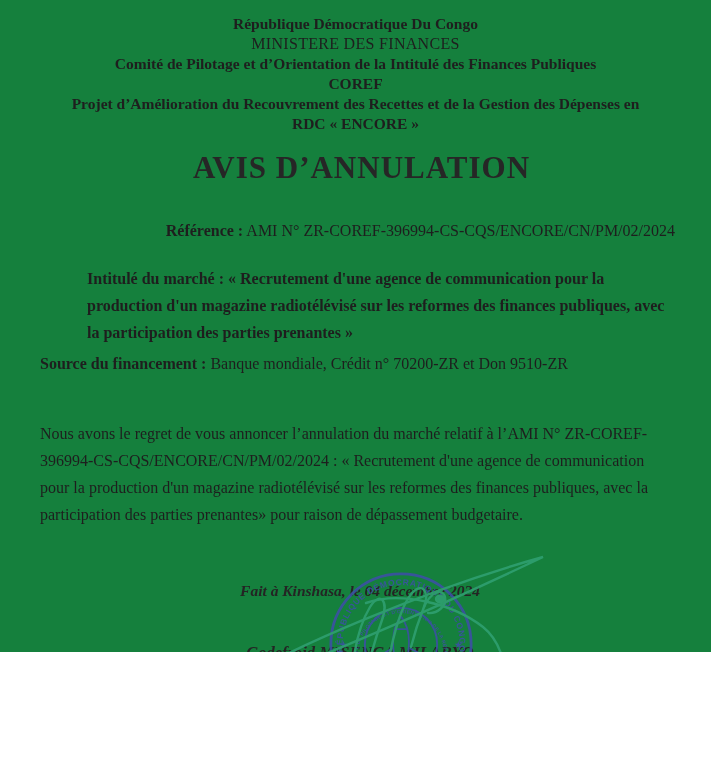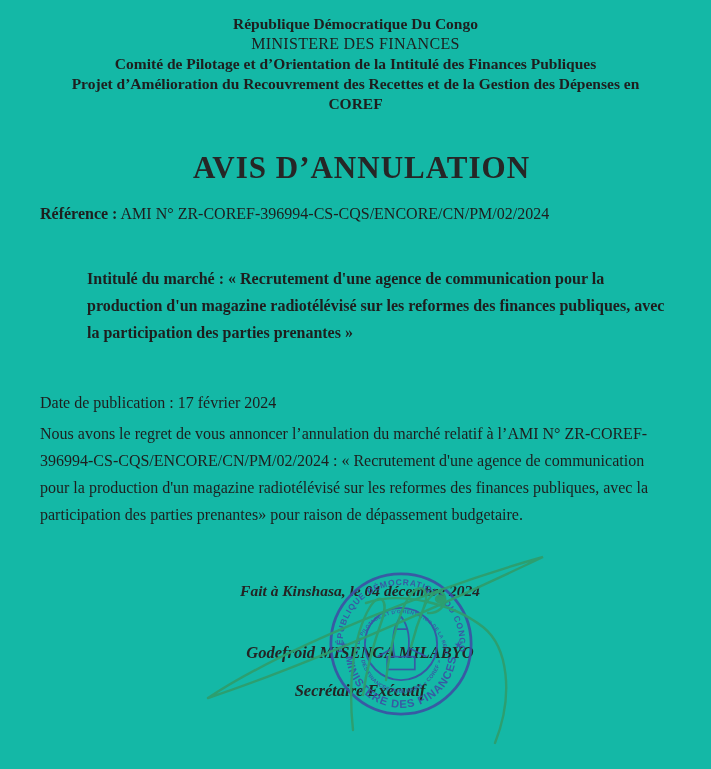--- a/index.html
+++ b/index.html
@@ -1,19 +1,19 @@
 <!DOCTYPE html>
 <html><head>
 <meta charset="utf-8">
 <style>
   html,body{margin:0;padding:0;background:#ffffff;}
   .page{
     position:relative;
-    width:711px;height:769px;
-    background:#14b8a6;
+    width:711px;height:652px;
+    background:#15803d;
     font-family:"Liberation Serif","DejaVu Serif",serif;
     color:#1e1e1e;
     overflow:hidden;
   }
   .doc-header{
     position:absolute;top:14px;left:0;right:0;
     text-align:center;
     font-size:15.5px;font-weight:bold;line-height:20px;
   }
   .doc-header .regular{font-weight:normal;font-size:16px;letter-spacing:.3px;}
@@ -21,21 +21,21 @@
     position:absolute;top:150px;left:12px;right:0;margin:0;
     text-align:center;
     font-size:31px;font-weight:bold;letter-spacing:1px;
     color:#262626;
   }
   .para{
     position:absolute;left:40px;right:36px;margin:0;
     font-size:16px;line-height:27px;text-align:left;
   }
   .bold{font-weight:bold;}
-  #ref-line{top:200px;}
+  #ref-line{top:217px;text-align:right;}
   #market-line{top:265px;font-weight:bold;margin-left:47px;}
   #funding-line{top:350px;}
   #date-line{top:389px;}
   #body-par{top:420px;}
   .sig-line{
     position:absolute;left:195px;width:330px;margin:0;
     text-align:center;
     font-style:italic;font-weight:bold;
     color:#242424;
   }
@@ -57,38 +57,42 @@
 </style>
 </head>
 <body>
 
 <div class="page">
 
   <header class="doc-header">
     <div>République Démocratique Du Congo</div>
     <div class="regular">MINISTERE DES FINANCES</div>
     <div>Comité de Pilotage et d’Orientation de la Intitulé des Finances Publiques</div>
+    <div>COREF</div>
     <div>Projet d’Amélioration du Recouvrement des Recettes et de la Gestion des Dépenses en</div>
-    <div>COREF</div>
+    <div>RDC « ENCORE »</div>
   </header>
 
   <h1 class="doc-title">AVIS D’ANNULATION</h1>
 
   <p class="para" id="ref-line">
     <span class="bold">Référence :</span>
     <span>AMI N° ZR-COREF-396994-CS-CQS/ENCORE/CN/PM/02/2024</span>
   </p>
 
   <p class="para" id="market-line">
     <span>Intitulé du marché :</span>
     <span>« Recrutement d'une agence de communication pour la production d'un magazine radiotélévisé sur les reformes des finances publiques, avec la participation des parties prenantes »</span>
   </p>
 
+  <p class="para" id="funding-line">
+    <span class="bold">Source du financement :</span>
+    <span>Banque mondiale, Crédit n° 70200-ZR et Don 9510-ZR</span>
+  </p>
 
-  <p class="para" id="date-line">Date de publication : 17 février 2024</p>
 
   <p class="para" id="body-par">Nous avons le regret de vous annoncer l’annulation du marché relatif à l’AMI N° ZR-COREF-396994-CS-CQS/ENCORE/CN/PM/02/2024 : « Recrutement d'une agence de communication pour la production d'un magazine radiotélévisé sur les reformes des finances publiques, avec la participation des parties prenantes» pour raison de dépassement budgetaire.</p>
 
   <p class="sig-line" id="sig-place">Fait à Kinshasa, le 04 décembre 2024</p>
   <p class="sig-line" id="sig-name">Godefroid MISENGA MILABYO</p>
   <p class="sig-line" id="sig-role">Secrétaire Exécutif</p>
 
   <svg class="stamp-svg" viewBox="0 0 160 160" aria-hidden="true">
     <defs>
       <path id="arc-outer-top" d="M 26,90 A 55,55 0 1 1 134,90" fill="none"></path>

